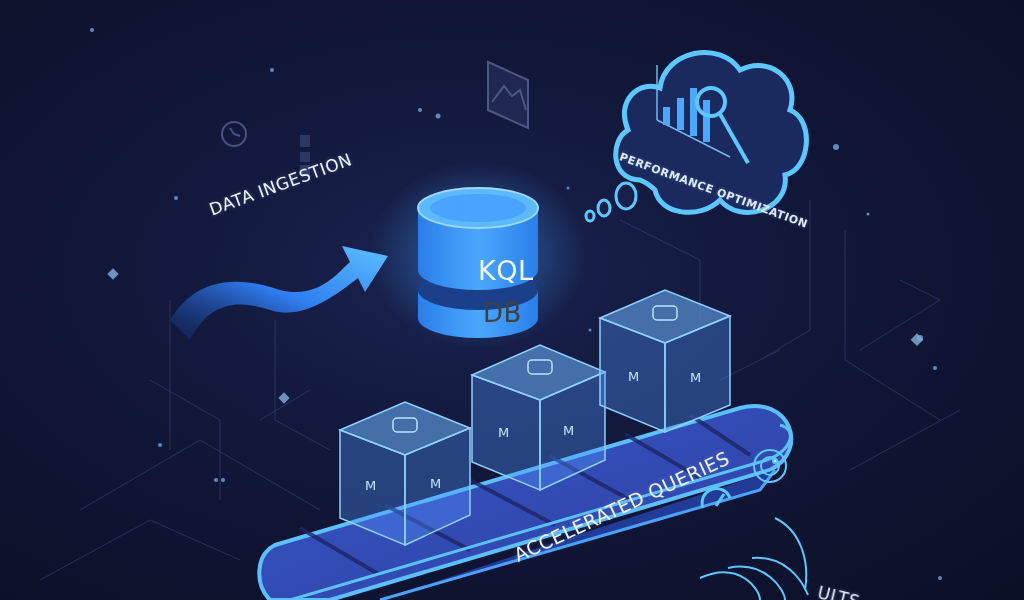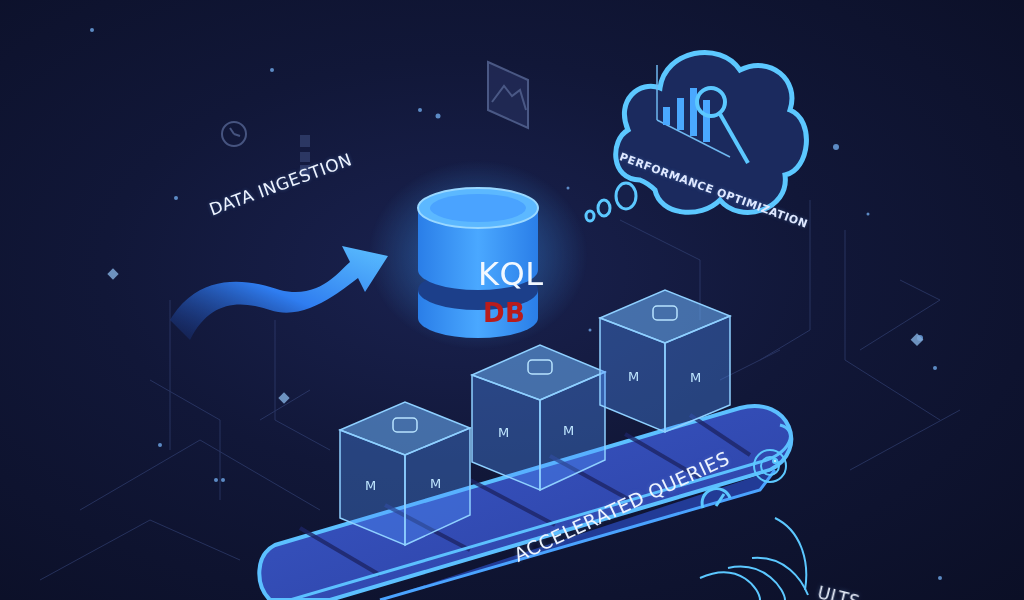--- a/index.html
+++ b/index.html
@@ -13,22 +13,22 @@
   .label {
     position: absolute;
     color: #eef4ff;
     font-family: "DejaVu Sans", sans-serif;
     letter-spacing: 0.5px;
     white-space: nowrap;
     text-shadow: 0 0 4px rgba(120,180,255,0.35);
   }
   .lbl-ingest { left: 210px; top: 200px; font-size: 17px; transform: rotate(-20deg); transform-origin: left center; }
   .lbl-perf { left: 620px; top: 150px; font-size: 11px; transform: rotate(20deg); transform-origin: left center; font-weight: bold; color: #dfe8ff; }
-  .lbl-kql { left: 478px; top: 255px; font-size: 32px; color:#f2f8ff; text-shadow:none; }
-  .lbl-db { left: 483px; top: 298px; font-size: 26px; color:#b91c1c; text-shadow:none;font-weight:bold; }
+  .lbl-kql { left: 478px; top: 255px; font-size: 27px; color:#f2f8ff; text-shadow:none; }
+  .lbl-db { left: 483px; top: 298px; font-size: 26px; color:#404040; text-shadow:none; }
   .lbl-accel { left: 515px; top: 545px; font-size: 19px; transform: rotate(-25deg); transform-origin: left center; }
   .lbl-results { left: 818px; top: 582px; font-size: 17px; transform: rotate(14deg); transform-origin: left center; }
 </style>
 </head>
 <body>
 
 <svg class="scene" viewBox="0 0 1024 600" xmlns="http://www.w3.org/2000/svg">
   <defs>
     <linearGradient id="arrowGrad" x1="0" y1="1" x2="1" y2="0">
       <stop offset="0" stop-color="#1b3a8f" stop-opacity="0.2"></stop>

